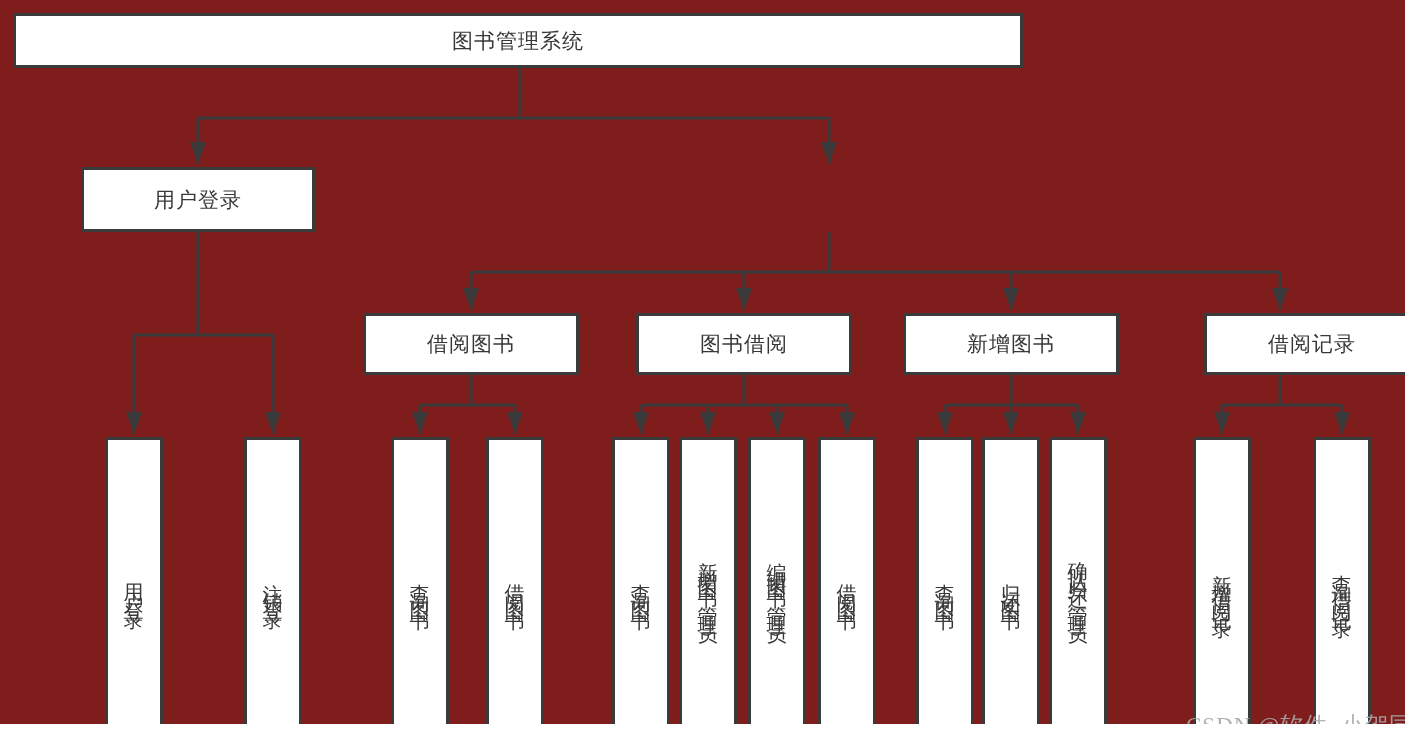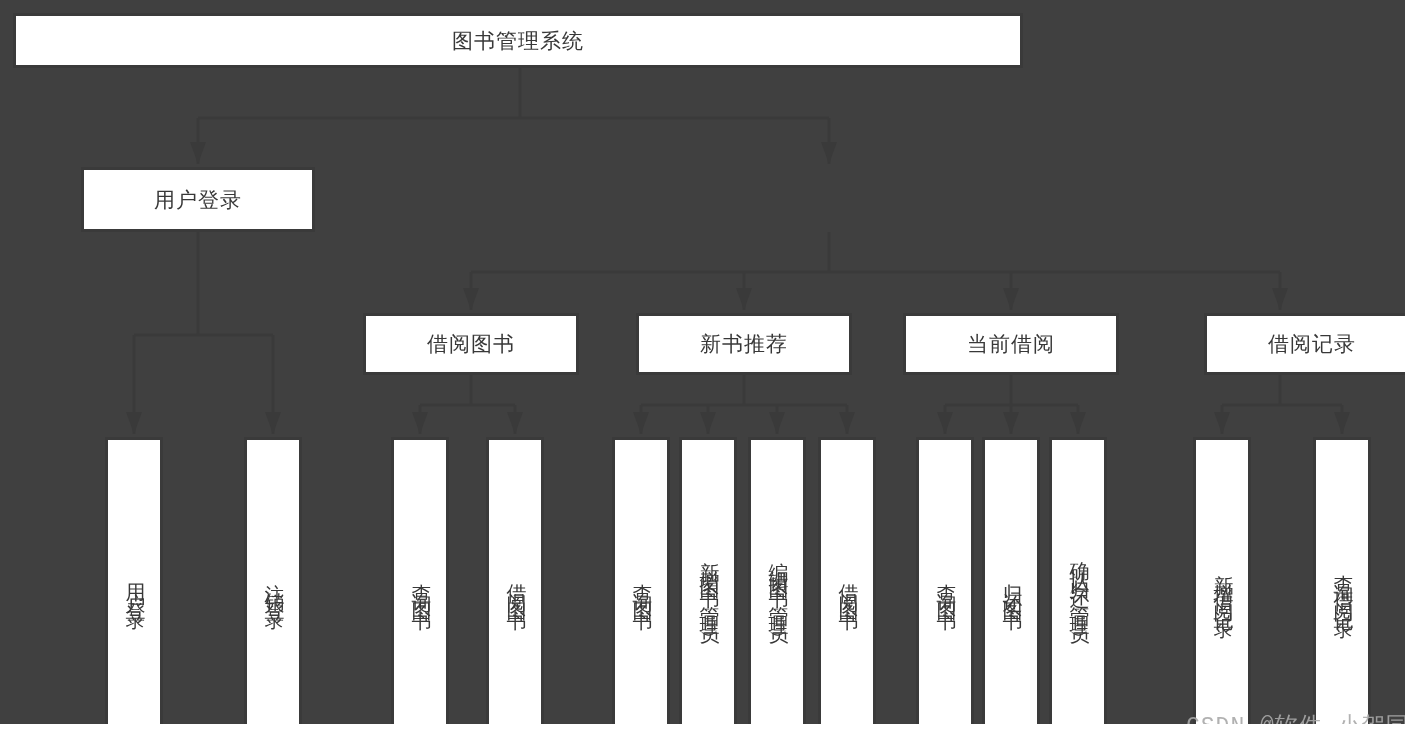--- a/index.html
+++ b/index.html
@@ -1,20 +1,20 @@
 <!DOCTYPE html>
 <html><head>
 <meta charset="utf-8">
 <style>
   html,body{margin:0;padding:0;background:#ffffff;}
   #stage{
     position:relative;
     width:1405px;height:724px;
-    background:#404040;
-    font-family:Liberation Mono, monospace;
+    background:#7f1d1d;
+    font-family:Liberation Serif, serif;
     overflow:hidden;
   }
   #connectors{position:absolute;left:0;top:0;z-index:1;}
   .box{
     position:absolute;
     box-sizing:border-box;
     background:#ffffff;
     border:3px solid #3a3a3a;
     display:flex;
     align-items:center;
@@ -98,24 +98,24 @@
   </div>
 
   <div class="box" style="left:81px;top:167px;width:234px;height:65px">
     <span class="hlabel">用户登录</span>
   </div>
 
   <div class="box" style="left:363px;top:313px;width:216px;height:62px">
     <span class="hlabel">借阅图书</span>
   </div>
   <div class="box" style="left:636px;top:313px;width:216px;height:62px">
-    <span class="hlabel">新书推荐</span>
+    <span class="hlabel">图书借阅</span>
   </div>
   <div class="box" style="left:903px;top:313px;width:216px;height:62px">
-    <span class="hlabel">当前借阅</span>
+    <span class="hlabel">新增图书</span>
   </div>
   <div class="box" style="left:1204px;top:313px;width:216px;height:62px">
     <span class="hlabel">借阅记录</span>
   </div>
 
   <div class="box" style="left:105px;top:437px;width:58px;height:298px">
     <span class="vtext">用户登录</span>
   </div>
   <div class="box" style="left:244px;top:437px;width:58px;height:298px">
     <span class="vtext">注销登录</span>

